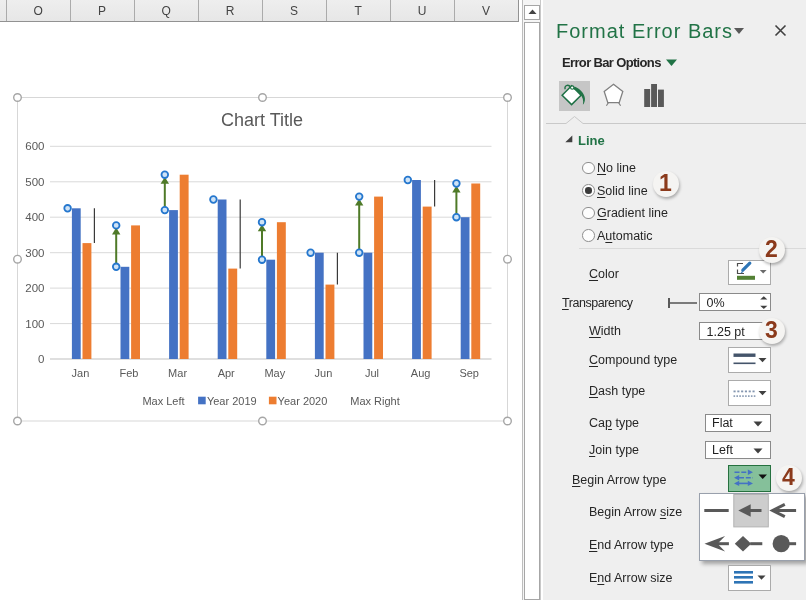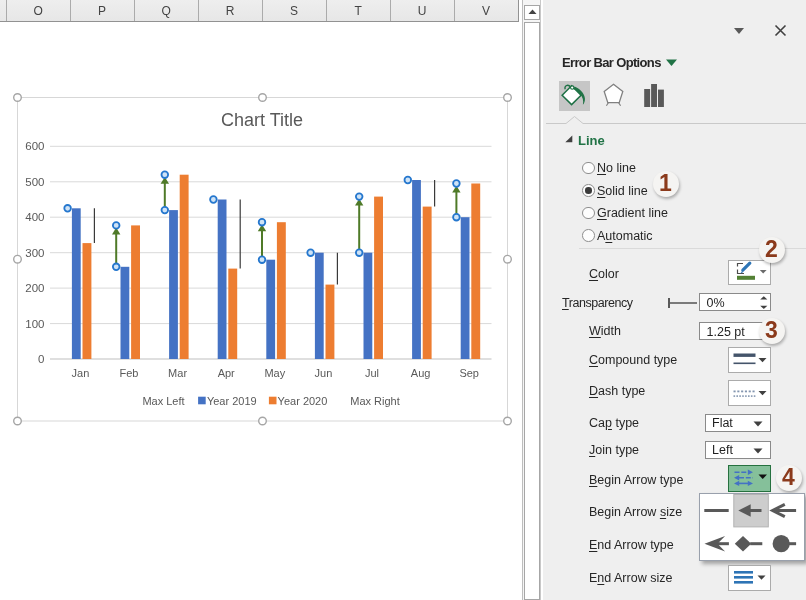--- a/index.html
+++ b/index.html
@@ -49,20 +49,21 @@
   </div>
   <div id="hdrright"></div>
   <div id="sbar"></div>
   <div id="sbtn"></div>
   <svg width="9" height="6" style="position:absolute;left:527.5px;top:9px">
       <polygon points="4.5,0.5 8.5,5 0.5,5" fill="#444444"></polygon>
     </svg>
   <div id="sthumb"></div>
   <div id="panel"></div>
   <div id="panelabs">
+<div id="ptitle">Format Error Bars</div>
 <svg id="ptdrop" width="12" height="8" style="position:absolute;left:733px;top:27px">
         <polygon points="1,1 11,1 6,7" fill="#595959"></polygon>
       </svg>
 <svg id="pclose" width="13" height="13" style="position:absolute;left:774px;top:24px">
         <path d="M1.5,1.5 L11.5,11.5 M11.5,1.5 L1.5,11.5" stroke="#404040" stroke-width="1.6"></path>
       </svg>
 <div id="ebo">Error Bar Options</div>
 <svg width="13" height="9" style="position:absolute;left:665px;top:58px">
         <polygon points="1,1.5 12,1.5 6.5,8" fill="#217346"></polygon>
       </svg>
@@ -158,21 +159,21 @@
 <div class="pval" style="left:712px;top:423px">Flat</div>
 <svg width="10" height="6" style="position:absolute;left:752.5px;top:420.5px">
         <polygon points="0.5,0.5 9.5,0.5 5,5.5" fill="#404040"></polygon>
       </svg>
 <div class="plbl" style="left:589px;top:450px"><u>J</u>oin type</div>
 <div class="box vbox" style="left:705px;top:441px;width:66px;height:18px"></div>
 <div class="pval" style="left:712px;top:450px">Left</div>
 <svg width="10" height="6" style="position:absolute;left:752.5px;top:447.5px">
         <polygon points="0.5,0.5 9.5,0.5 5,5.5" fill="#404040"></polygon>
       </svg>
-<div class="plbl" style="left:589px;top:480px"><u>B</u>egin Arrow type</div>
+<div class="plbl" style="left:572px;top:480px"><u>B</u>egin Arrow type</div>
 <div style="position:absolute;left:727.5px;top:465px;width:43px;height:26.5px;background:#85c09a;border:1px solid #26713f;box-sizing:border-box"></div>
 <svg width="43" height="26.5" style="position:absolute;left:727.5px;top:465px" viewBox="0 0 43 26.5">
 <g stroke="#4472c4" stroke-width="1.6" fill="none">
 <path d="M6.5,7.2 L19.5,7.2" stroke-dasharray="5,1.8"></path>
 <path d="M11,12.8 L25,12.8" stroke-dasharray="5,1.8"></path>
 <path d="M10.5,18.4 L20.5,18.4"></path>
 </g>
 <g fill="#4472c4">
 <polygon points="25,7.2 19.8,4.5 19.8,9.9"></polygon>
 <polygon points="6,12.8 11.2,10.1 11.2,15.5"></polygon>

